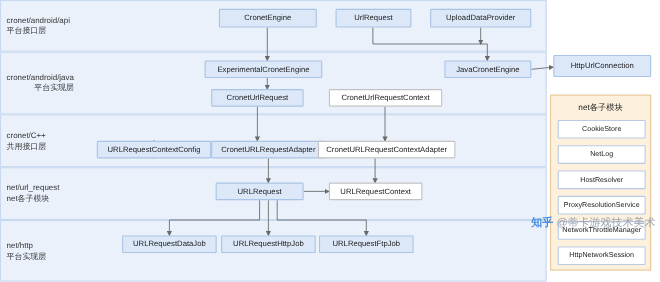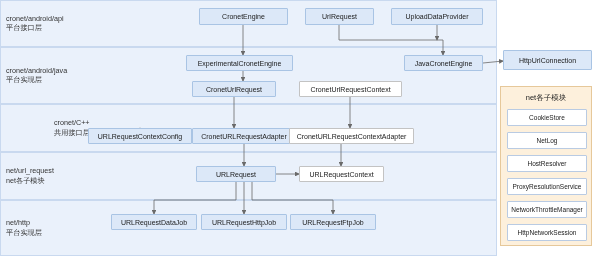--- a/index.html
+++ b/index.html
@@ -18,24 +18,24 @@
 </style>
 </head>
 <body>
 
 <div id="diagram">
   <div id="layers">
       <div class="layer" style="left: 0px; top: 0px; width: 497px; height: 47px;"></div>
       <div class="layer-label" style="top: 13.5px;">cronet/android/api
 平台接口层</div>
       <div class="layer" style="left: 0px; top: 47px; width: 497px; height: 57px;"></div>
-      <div class="layer-label" style="top: 65.5px;">cronet/android/java
+      <div class="layer-label" style="top: 65.5px; text-align: right;">cronet/android/java
 平台实现层</div>
       <div class="layer" style="left: 0px; top: 104px; width: 497px; height: 48px;"></div>
-      <div class="layer-label" style="top: 118px; margin-left: 48px;">cronet/C++
+      <div class="layer-label" style="top: 118px;">cronet/C++
 共用接口层</div>
       <div class="layer" style="left: 0px; top: 152px; width: 497px; height: 48px;"></div>
       <div class="layer-label" style="top: 166px;">net/url_request
 net各子模块</div>
       <div class="layer" style="left: 0px; top: 200px; width: 497px; height: 56px;"></div>
       <div class="layer-label" style="top: 218px;">net/http
 平台实现层</div>
     </div>
   <svg class="edges" viewBox="0 0 600 256">
     <defs>
@@ -82,13 +82,16 @@
     <div class="sidebox-title" style="top: 6px;">net各子模块</div>
     <div id="sidebox-items">
         <div class="node white" style="left: 6px; top: 22px; width: 80px; height: 17px; font-size: 6.5px;">CookieStore</div>
         <div class="node white" style="left: 6px; top: 45px; width: 80px; height: 17px; font-size: 6.5px;">NetLog</div>
         <div class="node white" style="left: 6px; top: 68px; width: 80px; height: 17px; font-size: 6.5px;">HostResolver</div>
         <div class="node white" style="left: 6px; top: 91px; width: 80px; height: 17px; font-size: 6.5px;">ProxyResolutionService</div>
         <div class="node white" style="left: 6px; top: 114px; width: 80px; height: 17px; font-size: 6.5px;">NetworkThrottleManager</div>
         <div class="node white" style="left: 6px; top: 137px; width: 80px; height: 17px; font-size: 6.5px;">HttpNetworkSession</div>
       </div>
   </div>
+  <div class="watermark">
+    <span class="wm-logo">知乎</span><span> @蒂卡游戏技术美术</span>
+  </div>
 </div>
 
 </body></html>

